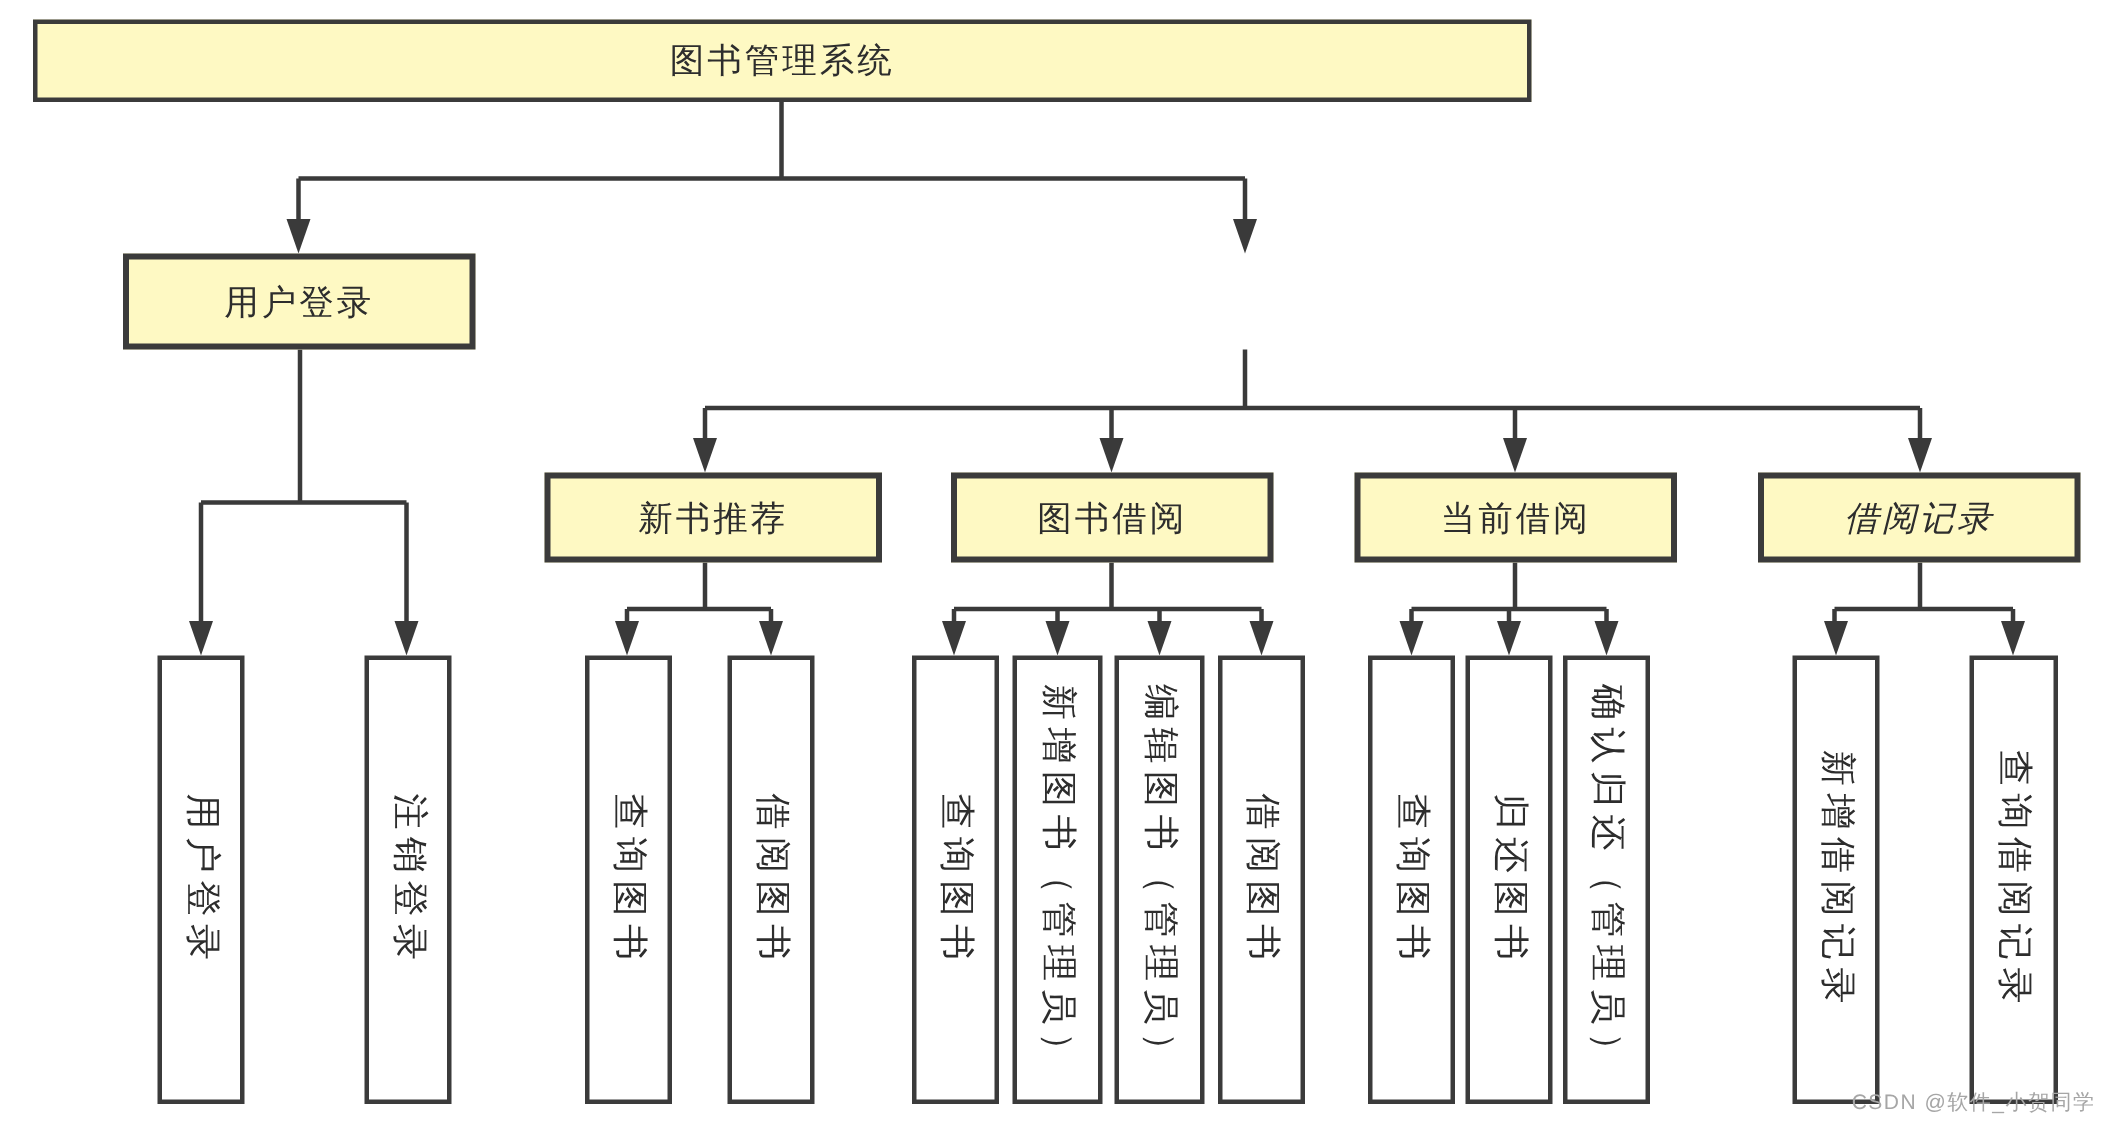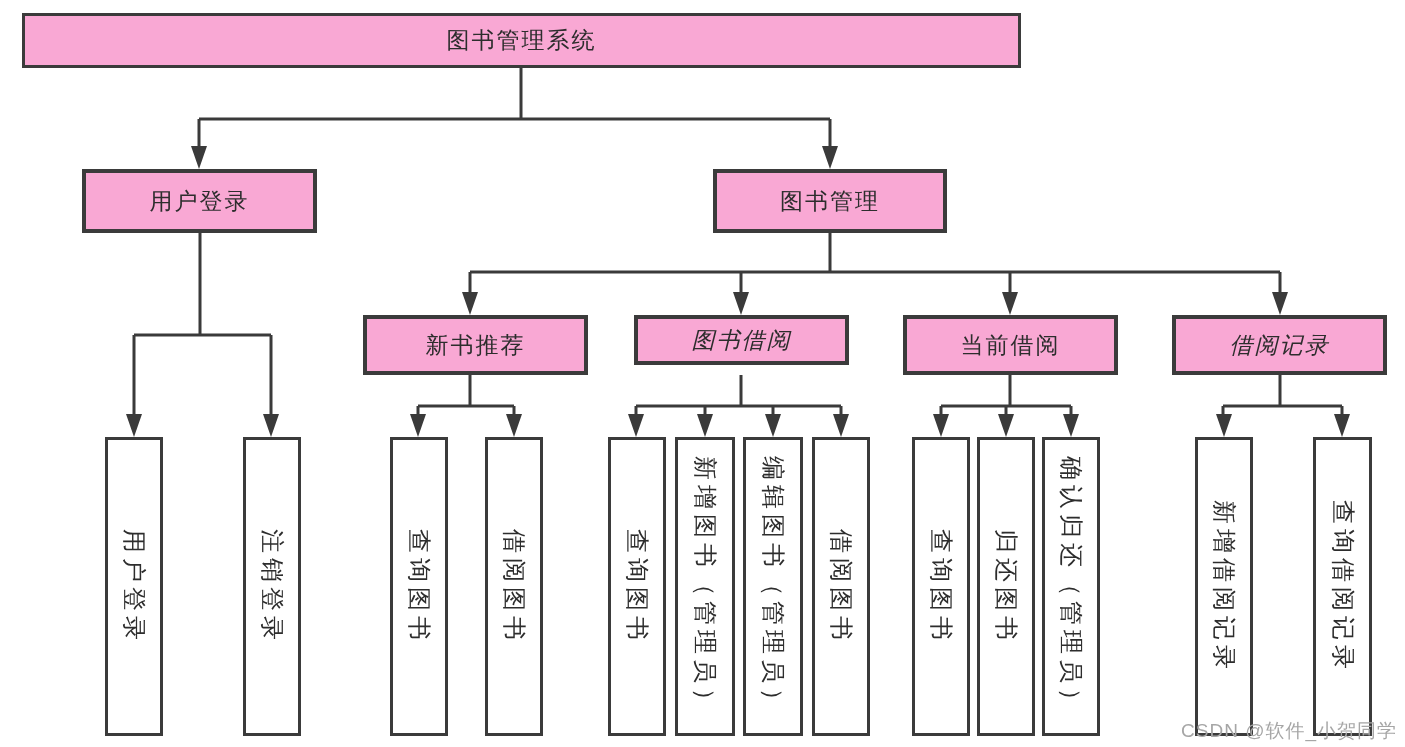--- a/index.html
+++ b/index.html
@@ -8,37 +8,37 @@
     background:var(--background,#ffffff);
     font-family:"Liberation Sans", sans-serif;
     color:var(--text,#2d2d2d);
     overflow:hidden;
   }
   svg.connectors { position:absolute; left:0; top:0; width:1405px; height:747px; }
   svg.connectors path { stroke:var(--line,#3a3a3a); stroke-width:3; fill:none; }
   svg.connectors polygon { fill:var(--line,#3a3a3a); }
   .hbox {
     position:absolute; box-sizing:border-box;
-    border:4px solid var(--border,#3b3b3b); background:#f9a8d4;
+    border:4px solid var(--border,#3b3b3b); background:#fef9c3;
     display:flex; align-items:center; justify-content:center;
     font-size:23px; letter-spacing:2px; white-space:nowrap;
   }
   .hbox.root { border-width:3px; }
   .vbox {
     position:absolute; top:437px; height:299px; width:58px;
     box-sizing:border-box; border:3px solid var(--border,#3b3b3b);
     background:#fff; display:flex; align-items:center; justify-content:center;
   }
   .vbox span {
     writing-mode:vertical-rl; text-orientation:sideways;
     font-size:24px; letter-spacing:5px; line-height:1; white-space:nowrap;
   }
   .watermark {
     position:absolute; right:8px; bottom:3px; z-index:5;
-    font-size:19px; letter-spacing:1px;
+    font-size:14px; letter-spacing:1px;
     color:var(--watermark,#a6a6a6);
   }
 </style>
 </head>
 <body>
 
 <div class="stage">
 
   <svg class="connectors" viewBox="0 0 1405 747">
     <g>
@@ -83,28 +83,25 @@
     </g>
   </svg>
 
   <div class="hbox root" style="left:22px; top:13px; width:999px; height:55px;">
     <span>图书管理系统</span>
   </div>
 
   <div class="hbox" style="left:82px; top:169px; width:235px; height:64px;">
     <span>用户登录</span>
   </div>
-  <div class="hbox" style="left:713px; top:169px; width:234px; height:64px;">
-    <span>图书管理</span>
-  </div>
 
   <div class="hbox" style="left:363px; top:315px; width:225px; height:60px;">
     <span>新书推荐</span>
   </div>
-  <div class="hbox" style="left:634px; top:315px; width:215px; height:50px;font-style:italic;">
+  <div class="hbox" style="left:634px; top:315px; width:215px; height:60px;">
     <span>图书借阅</span>
   </div>
   <div class="hbox" style="left:903px; top:315px; width:215px; height:60px;">
     <span>当前借阅</span>
   </div>
   <div class="hbox" style="left:1172px; top:315px; width:215px; height:60px;font-style:italic;">
     <span>借阅记录</span>
   </div>
 
   <div class="vbox" style="left:105px;">

